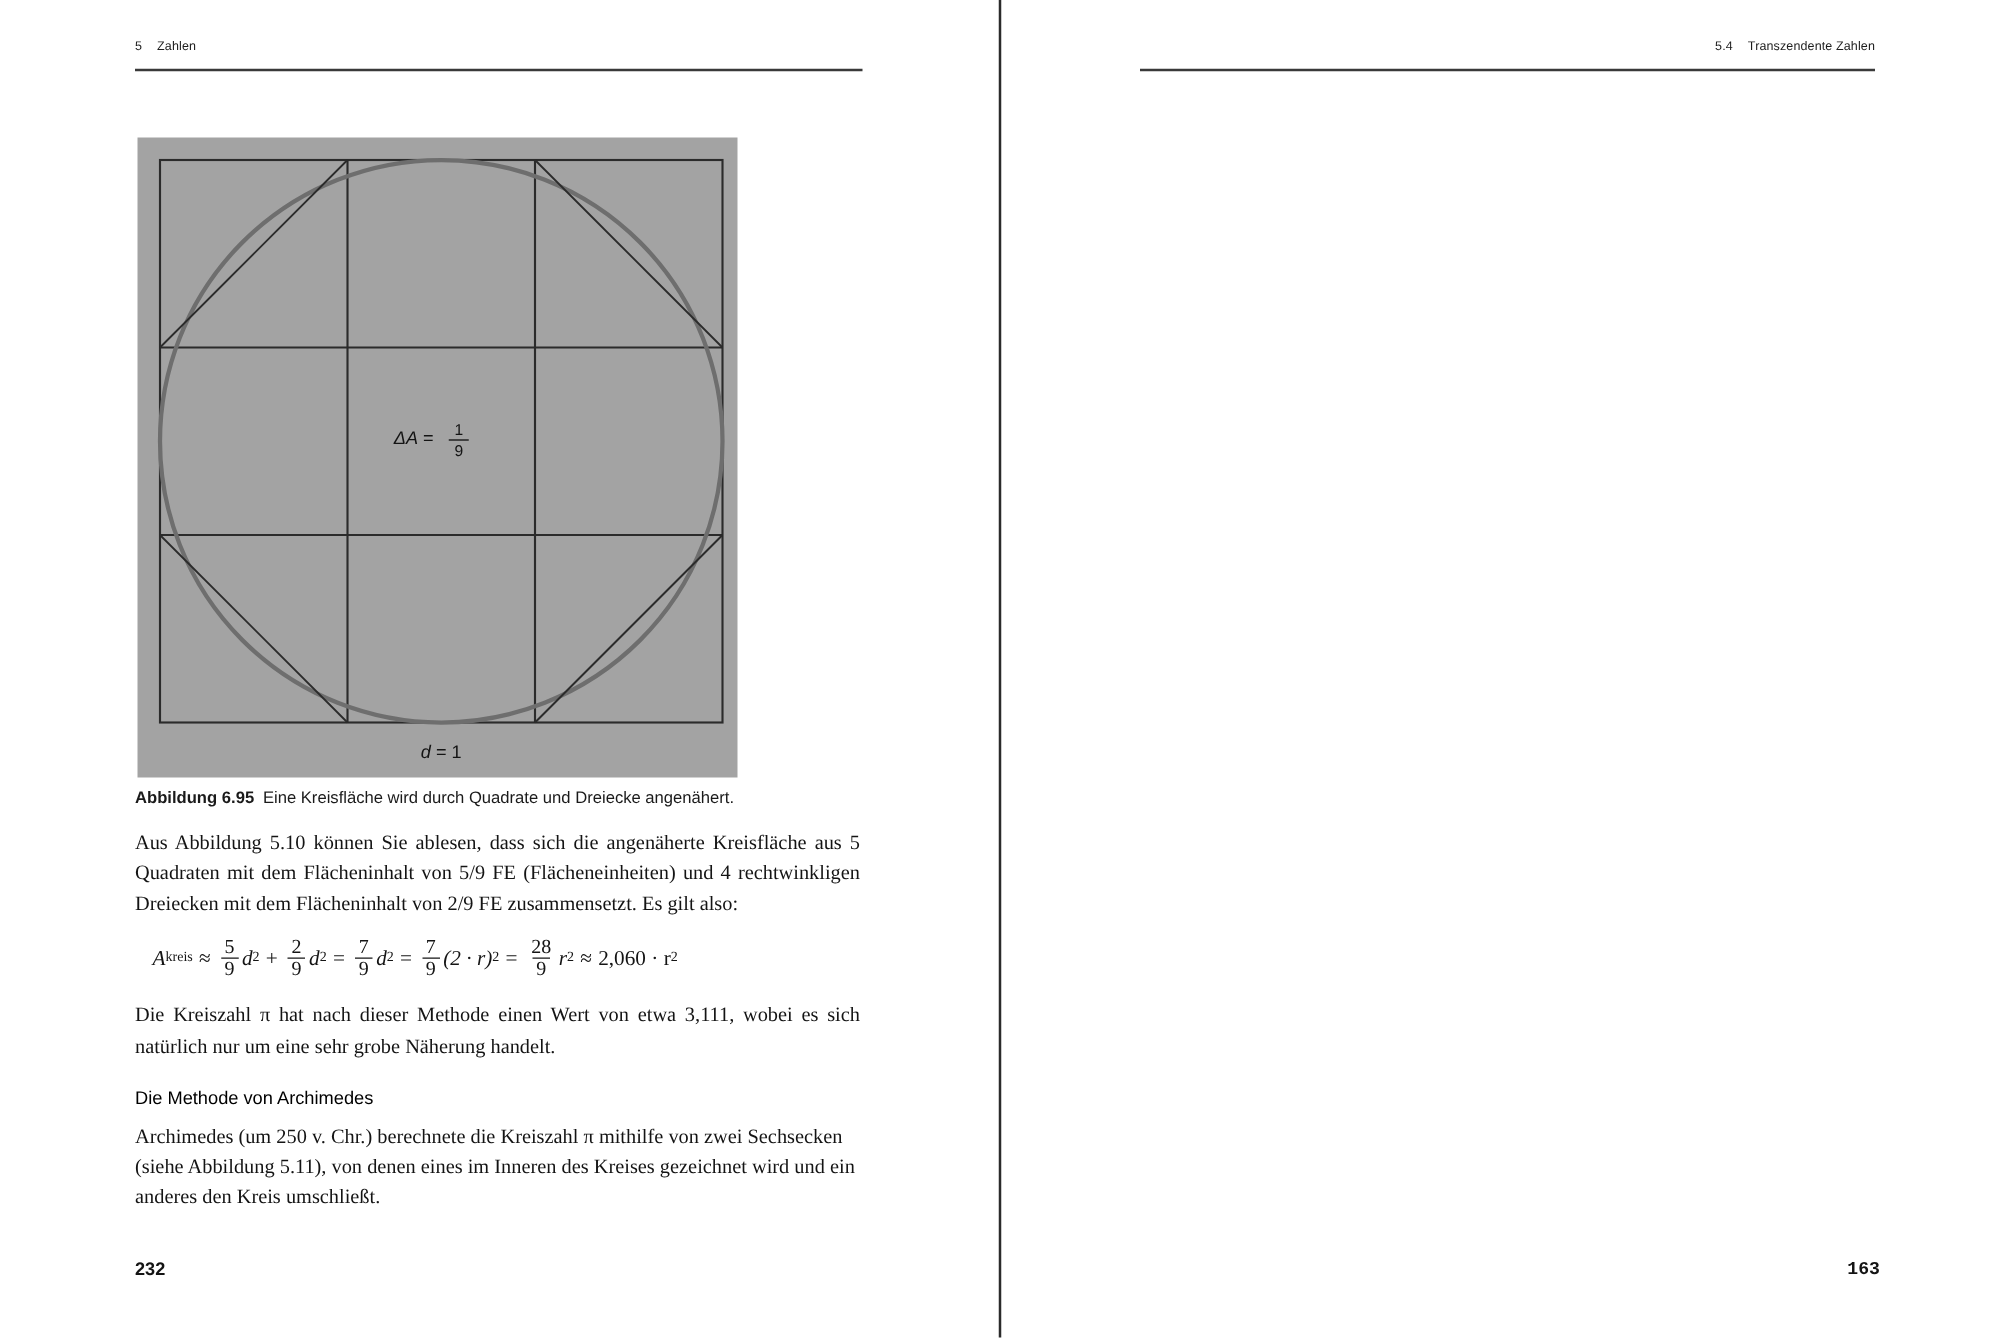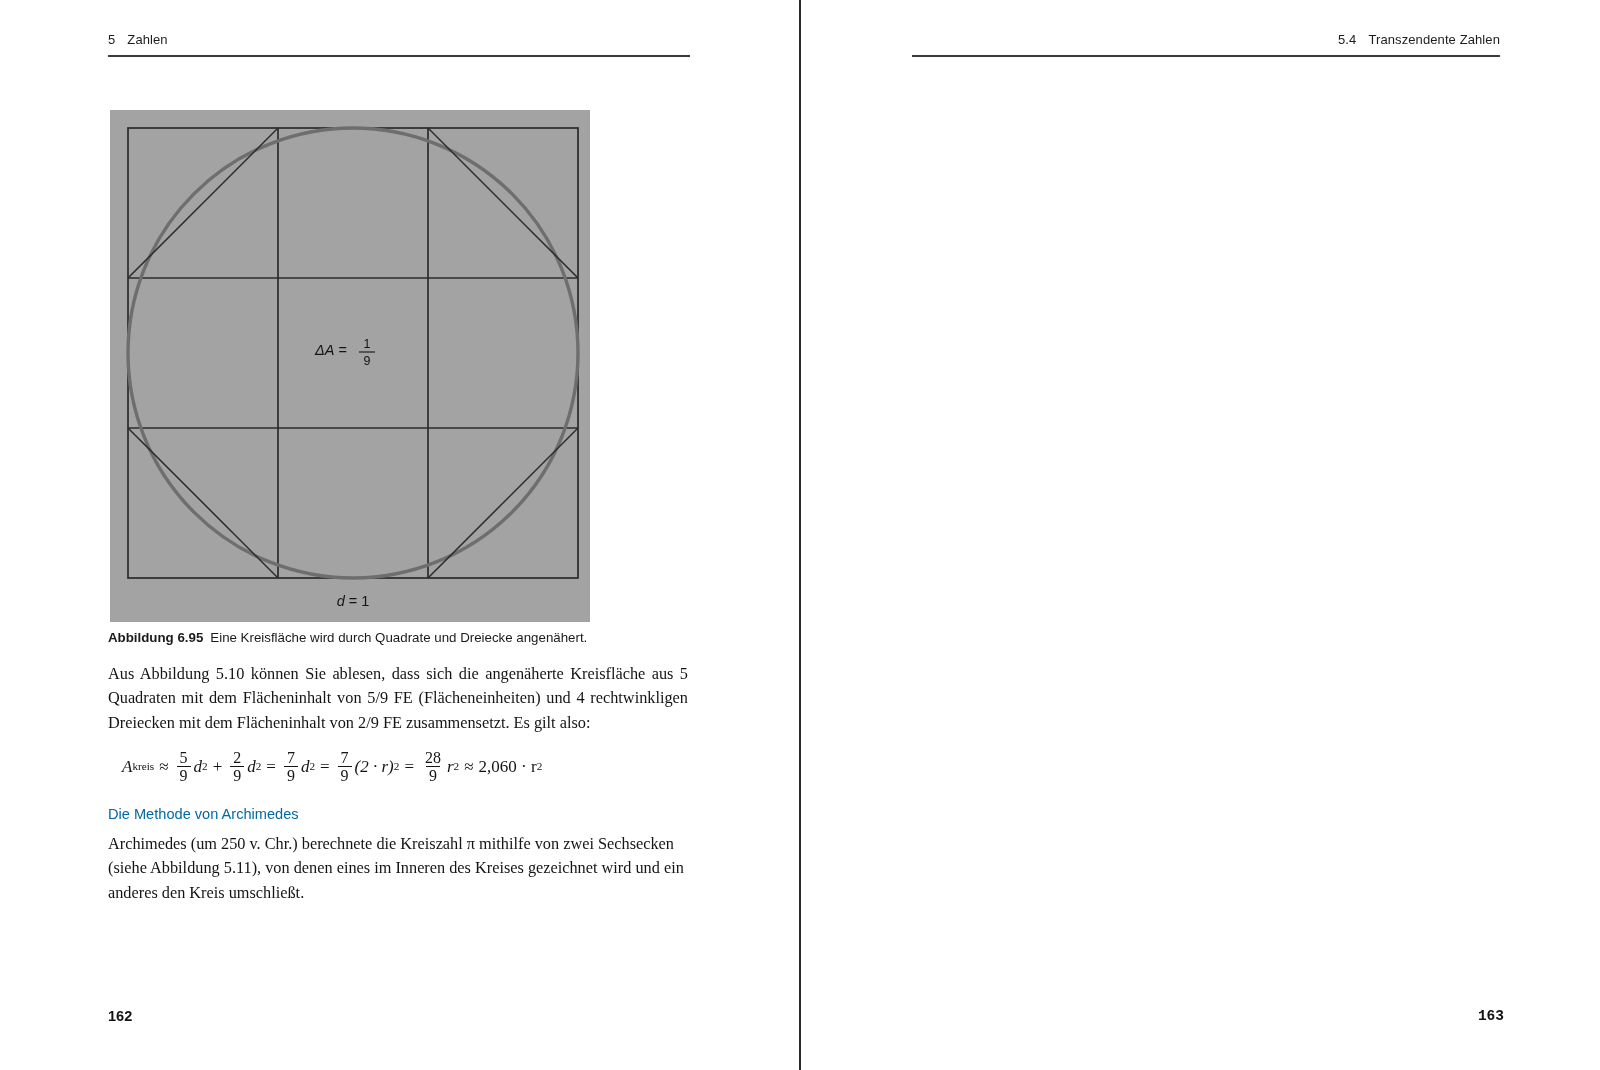--- a/index.html
+++ b/index.html
@@ -38,21 +38,21 @@
     background: #2b2b2b;
     z-index: 5;
   }
 
   
   .runhead {
     position: absolute;
     top: 32px;
     height: 22px;
     font-family: "Liberation Sans", sans-serif;
-    font-size: 13px;
+    font-size: 10px;
     letter-spacing: .1px;
     color: #1d1d1d;
     white-space: nowrap;
   }
   .runhead .num { font-weight: 400; }
   .runhead .sp  { display: inline-block; width: 12px; }
   .rh-left  { left: 108px; }
   .rh-right { right: 100px; text-align: center; }
   .runrule {
     position: absolute;
@@ -90,21 +90,21 @@
     line-height: 1.49;
     color: #141414;
   }
   .body-left  { left: 108px; top: 662px; width: 580px; }
   .body p { margin: 0 0 14px 0; text-align: justify; }
   .body p.last { margin-bottom: 0; }
   .body p.nojust { text-align: left; }
   .subhead {
     font-family: "Liberation Sans", sans-serif;
     font-size: 14.6px;
-    color: #0369a1;
+    color: #000000;
     margin: 20px 0 6px 0;
   }
 
   
   .eqn {
     margin: 8px 0 16px 0;
     padding-left: 14px;
     font-family: "Liberation Serif", serif;
     font-size: 17px;
     display: flex;
@@ -237,27 +237,28 @@
           <span class="nu">28</span>
           <span class="de">9</span>
         </span>
         <span class="it">r</span>
           <span class="sup">2</span>
         <span class="op">≈</span>
         <span>2,060 · r</span>
           <span class="sup">2</span>
       </div>
 
+      <p>Die Kreiszahl π hat nach dieser Methode einen Wert von etwa 3,111, wobei es sich natürlich nur um eine sehr grobe Näherung handelt.</p>
 
       <div class="subhead">Die Methode von Archimedes</div>
 
       <p class="last nojust">Archimedes (um 250 v. Chr.) berechnete die Kreiszahl π mithilfe von zwei Sechsecken (siehe Abbildung 5.11), von denen eines im Inneren des Kreises gezeichnet wird und ein anderes den Kreis umschließt.</p>
     </div>
 
-    <div class="folio folio-left">162</div>
+    <div class="folio folio-left">232</div>
   </div>
 
   <div class="page page-right">
 
     <div class="runhead rh-right">
       <span class="num">5.4</span><span class="sp"></span><span>Transzendente Zahlen</span>
     </div>
     <div class="runrule rr-right"></div>
 
     <div class="folio folio-right">163</div>

